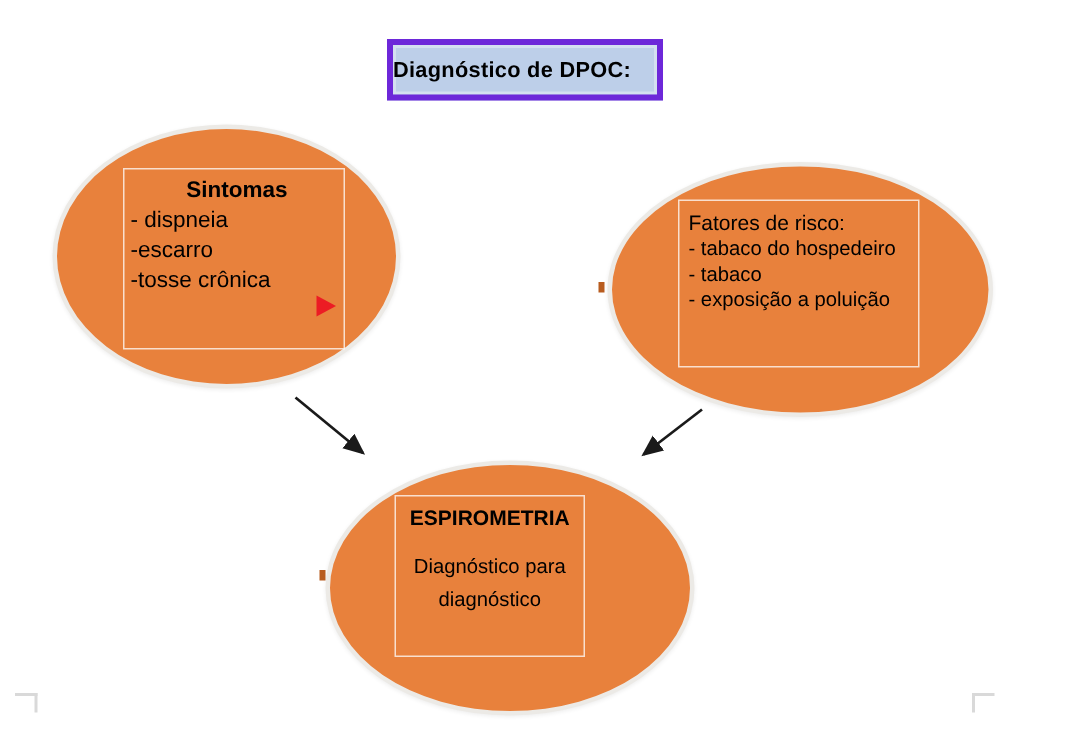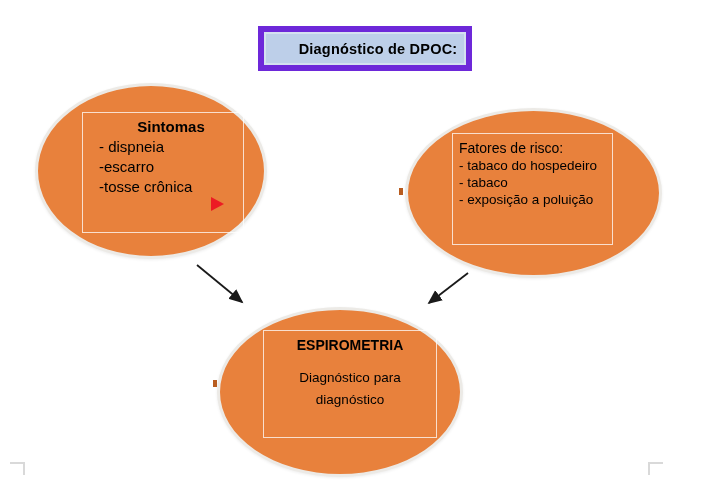--- a/index.html
+++ b/index.html
@@ -17,26 +17,25 @@
   }
 
   
   .title-box {
     position: absolute;
     left: 258px;
     top: 26px;
     width: 176px;
     height: 33px;
     background: #BDCFE9;
-    border: 6px solid #6d28d9;
+    border: 4px solid #6d28d9;
     box-shadow: inset 0 0 0 2px rgba(255,255,255,0.35);
     display: flex;
     align-items: center;
-    justify-content: center;
-    padding-left: 26px;
+    justify-content: flex-start;
   }
   .title-box .title-text {
     font-size: 14.5px;
     font-weight: bold;
     color: #000000;
     letter-spacing: 0.2px;
   }
 
   
   .ellipse {
@@ -52,35 +51,35 @@
   .ellipse-spirometry { left: 217px; top: 307px; width: 246px; height: 170px; }
 
   
   .inner-rect {
     position: absolute;
     border: 1px solid rgba(255,255,255,0.75);
     box-sizing: border-box;
     color: #000000;
   }
   .rect-symptoms {
-    left: 82px; top: 112px; width: 162px; height: 121px;
-    font-size: 15px; line-height: 20px; padding-top: 4px; padding-left: 16px;
+    left: 82px; top: 112px; width: 148px; height: 121px;
+    font-size: 15px; line-height: 20px; padding-top: 4px; padding-left: 4px;
   }
   .rect-symptoms .node-heading {
     font-weight: bold; text-align: center; font-size: 15px;
   }
   .rect-risks {
     left: 452px; top: 133px; width: 161px; height: 112px;
     font-size: 13.5px; line-height: 17px; padding-top: 5px; padding-left: 6px;
   }
   .rect-risks .node-heading {
     font-weight: normal; font-size: 14px; line-height: 18px;
   }
   .rect-spirometry {
-    left: 263px; top: 330px; width: 174px; height: 108px;
+    left: 263px; top: 330px; width: 127px; height: 108px;
     font-size: 13.5px; text-align: center; padding-top: 6px;
     box-sizing: border-box;
   }
   .rect-spirometry .node-heading {
     font-weight: bold; font-size: 14px;
   }
   .rect-spirometry .body-line { line-height: 22px; }
   .rect-spirometry .spacer { height: 14px; }
 
   .list-item { white-space: pre; }

